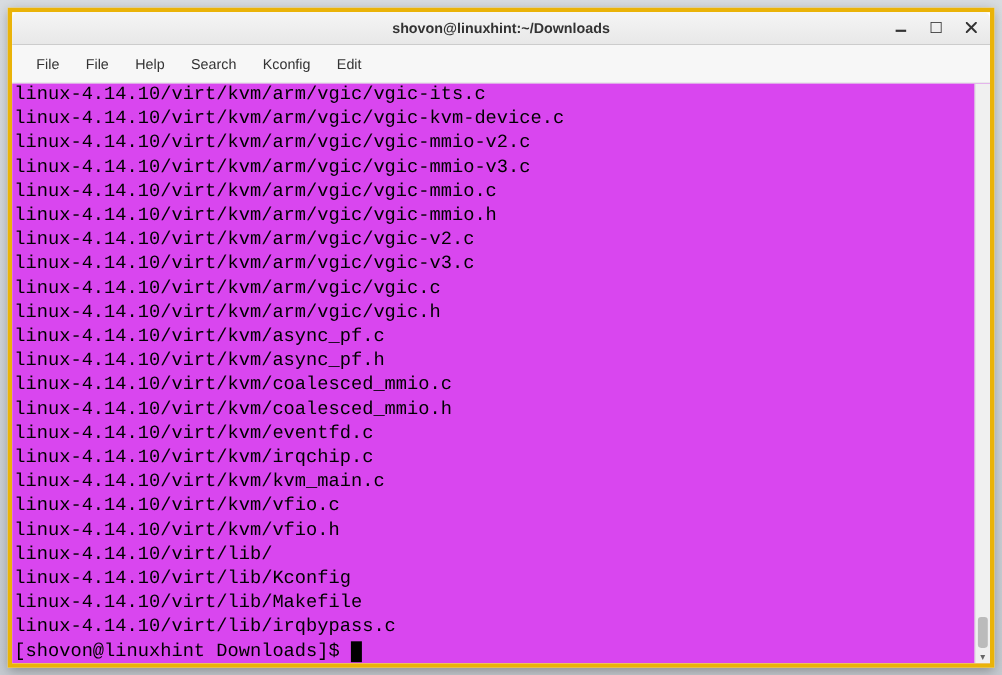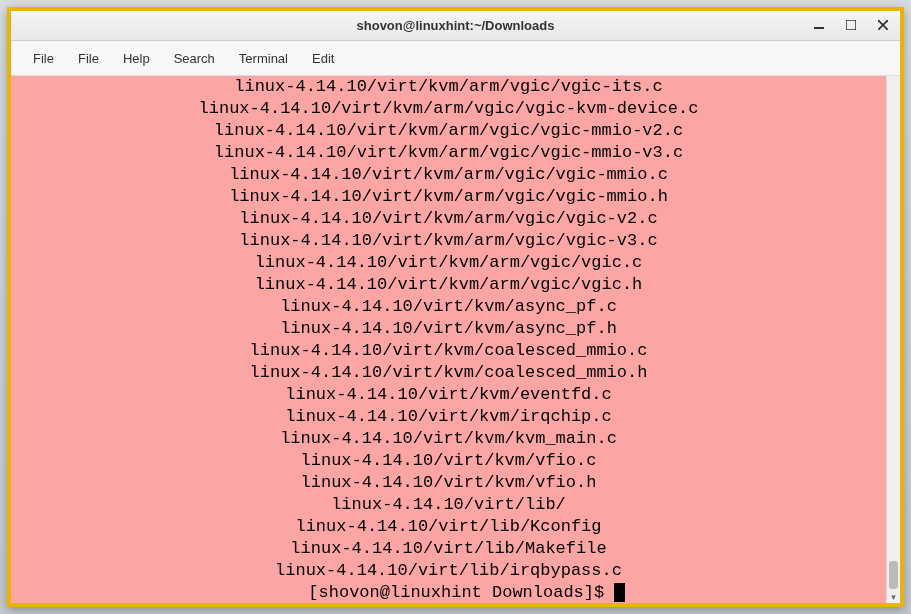--- a/index.html
+++ b/index.html
@@ -72,42 +72,40 @@
       gap: 0;
     }
     .menu-item {
       padding: 4px 12px;
       font-size: 13px;
       color: #333;
       cursor: pointer;
     }
     .terminal-area {
       flex: 1;
-      background: #fca5a5;
+      background: #d946ef;
       overflow: hidden;
       position: relative;
       display: flex;
-      text-align: center;
     }
     .terminal-content {
       flex: 1;
       padding: 0 2px;
       font-family: 'Monaco', 'Menlo', 'Courier New', monospace;
       font-size: 17px;
       line-height: 22px;
       color: #000;
       white-space: pre;
       overflow: hidden;
     }
     .terminal-line {
       white-space: pre;
     }
     .prompt-line {
       white-space: pre;
-      margin-left: 36px;
     }
     .cursor {
       background: #000;
       color: #000;
     }
     .scrollbar {
       width: 14px;
       background: #f0f0f0;
       border-left: 1px solid #ddd;
       position: relative;
@@ -160,21 +158,21 @@
         </svg>
       </div>
     </div>
   </div>
 
   <div class="menubar">
     <div class="menu-item">File</div>
     <div class="menu-item">File</div>
     <div class="menu-item">Help</div>
     <div class="menu-item">Search</div>
-    <div class="menu-item">Terminal</div>
+    <div class="menu-item">Kconfig</div>
     <div class="menu-item">Edit</div>
   </div>
 
   <div class="terminal-area">
     <div class="terminal-content" id="terminal-content"><div class="terminal-line">linux-4.14.10/virt/kvm/arm/vgic/vgic-its.c</div><div class="terminal-line">linux-4.14.10/virt/kvm/arm/vgic/vgic-kvm-device.c</div><div class="terminal-line">linux-4.14.10/virt/kvm/arm/vgic/vgic-mmio-v2.c</div><div class="terminal-line">linux-4.14.10/virt/kvm/arm/vgic/vgic-mmio-v3.c</div><div class="terminal-line">linux-4.14.10/virt/kvm/arm/vgic/vgic-mmio.c</div><div class="terminal-line">linux-4.14.10/virt/kvm/arm/vgic/vgic-mmio.h</div><div class="terminal-line">linux-4.14.10/virt/kvm/arm/vgic/vgic-v2.c</div><div class="terminal-line">linux-4.14.10/virt/kvm/arm/vgic/vgic-v3.c</div><div class="terminal-line">linux-4.14.10/virt/kvm/arm/vgic/vgic.c</div><div class="terminal-line">linux-4.14.10/virt/kvm/arm/vgic/vgic.h</div><div class="terminal-line">linux-4.14.10/virt/kvm/async_pf.c</div><div class="terminal-line">linux-4.14.10/virt/kvm/async_pf.h</div><div class="terminal-line">linux-4.14.10/virt/kvm/coalesced_mmio.c</div><div class="terminal-line">linux-4.14.10/virt/kvm/coalesced_mmio.h</div><div class="terminal-line">linux-4.14.10/virt/kvm/eventfd.c</div><div class="terminal-line">linux-4.14.10/virt/kvm/irqchip.c</div><div class="terminal-line">linux-4.14.10/virt/kvm/kvm_main.c</div><div class="terminal-line">linux-4.14.10/virt/kvm/vfio.c</div><div class="terminal-line">linux-4.14.10/virt/kvm/vfio.h</div><div class="terminal-line">linux-4.14.10/virt/lib/</div><div class="terminal-line">linux-4.14.10/virt/lib/Kconfig</div><div class="terminal-line">linux-4.14.10/virt/lib/Makefile</div><div class="terminal-line">linux-4.14.10/virt/lib/irqbypass.c</div><div class="prompt-line">[shovon@linuxhint Downloads]$ <span class="cursor"> </span></div></div>
     <div class="scrollbar">
       <div class="scrollbar-thumb"></div>
       <div class="scrollbar-arrow down">▾</div>
     </div>
   </div>

